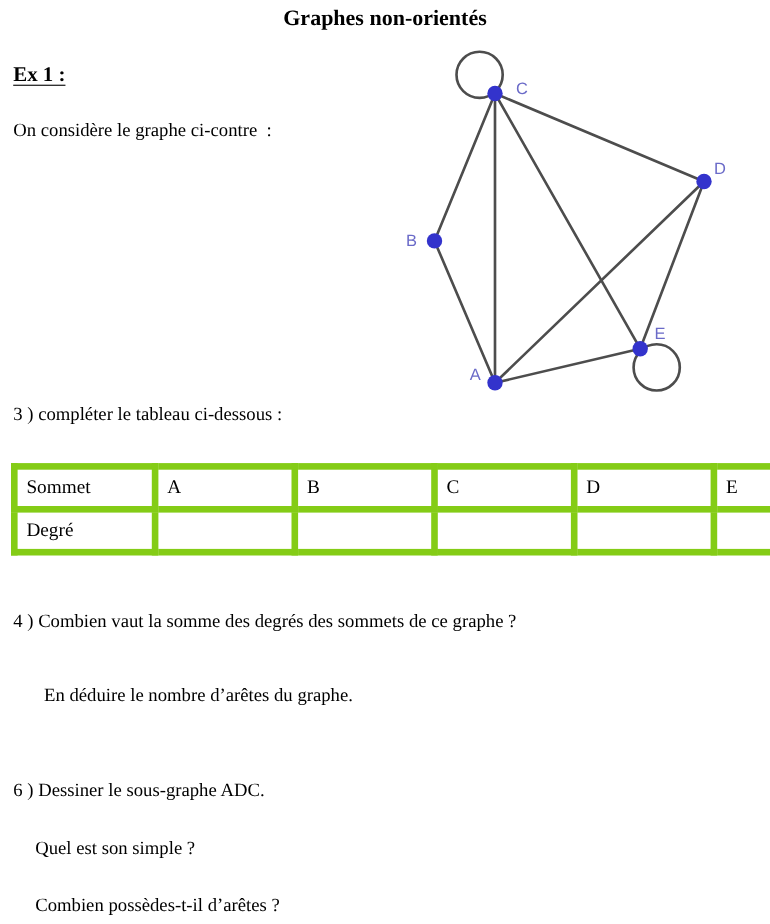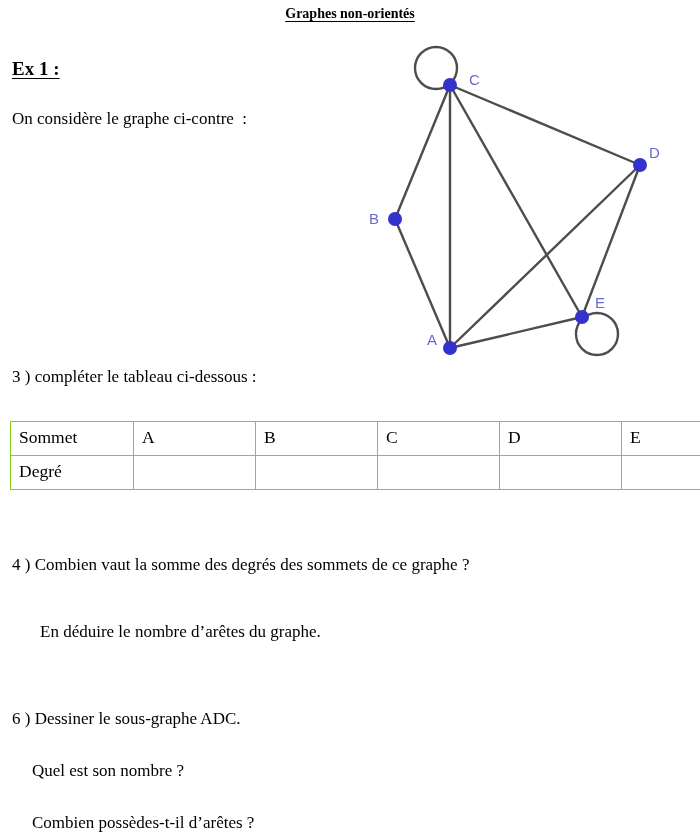--- a/index.html
+++ b/index.html
@@ -24,23 +24,22 @@
     height: 840px;
   }
 
   
   .doc-title {
     position: absolute;
     left: 0;
     top: 6px;
     width: 700px;
     text-align: center;
-    font-size: 14px;
+    font-size: 20px;
     font-weight: bold;
-    text-decoration: underline;
     text-underline-offset: 3px;
     letter-spacing: 0px;
   }
 
   
   .ex-heading {
     position: absolute;
     left: 12px;
     top: 58px;
     font-size: 19px;
@@ -77,21 +76,21 @@
   
   .degree-table {
     position: absolute;
     left: 10px;
     top: 421px;
     width: 681px;
     border-collapse: collapse;
     table-layout: fixed;
   }
   .degree-table td {
-    border: 1px solid #84cc16;
+    border: 6px solid #84cc16;
     height: 29px;
     padding: 1px 0 3px 8px;
     font-size: 17.5px;
     vertical-align: middle;
     font-family: "Liberation Serif", "DejaVu Serif", serif;
   }
   .degree-table .col-head { width: 114px; }
   .degree-table .col-v    { width: 113px; }
   .degree-table td.empty  { }
 </style>
@@ -167,17 +166,17 @@
     </tbody>
   </table>
 
   <div class="qline" style="left:12px; top:554px;">4 ) Combien vaut la somme des degrés des sommets de ce graphe ?</div>
 
   <div class="qline" style="left:40px; top:604px;margin-top:17px;">En déduire le nombre d’arêtes du graphe.</div>
 
 
   <div class="qline" style="left:12px; top:708px;">6 ) Dessiner le sous-graphe ADC.</div>
 
-  <div class="qline" style="left:32px; top:760px;">Quel est son nombre ?</div>
+  <div class="qline" style="left:32px; top:760px;">Quel est son simple ?</div>
 
   <div class="qline" style="left:32px; top:812px;">Combien possèdes-t-il d’arêtes ?</div>
 
 </div>
 
 </body></html>

